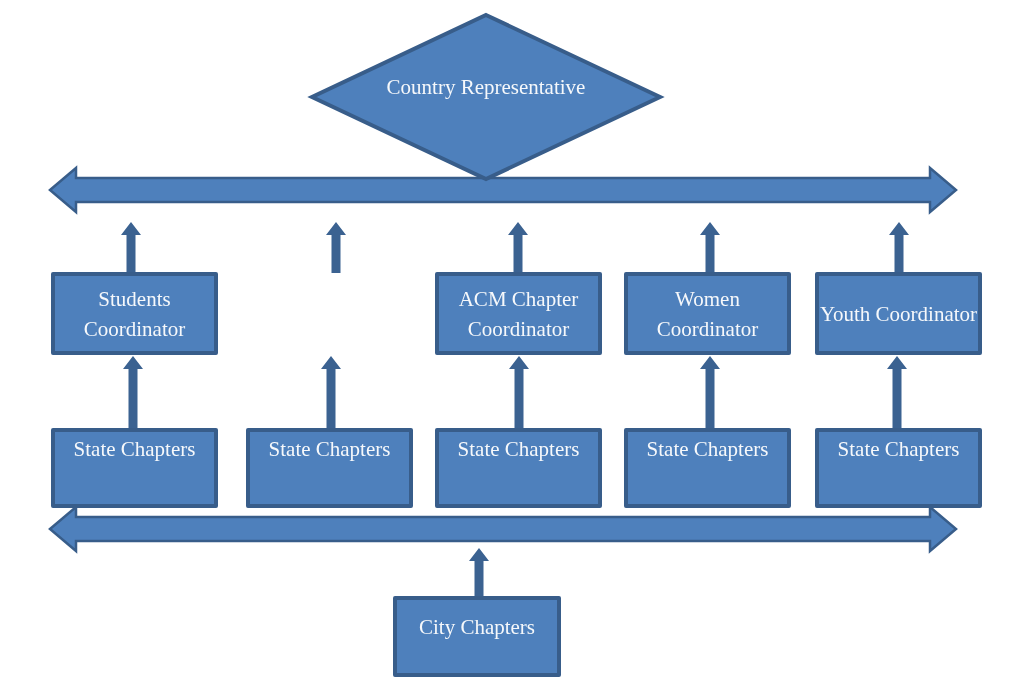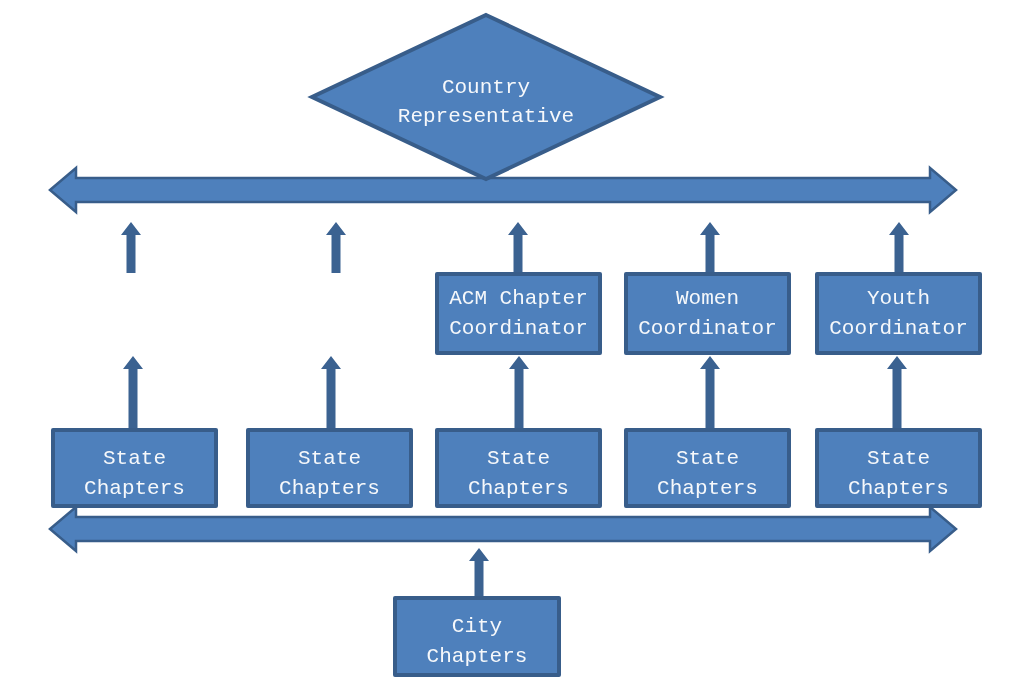--- a/index.html
+++ b/index.html
@@ -9,21 +9,21 @@
     --label-color: #f6f8fb;
     --page-bg: #ffffff;
   }
   * { margin: 0; padding: 0; box-sizing: border-box; }
   html, body { background: var(--page-bg); }
   .stage {
     position: relative;
     width: 1024px;
     height: 681px;
     background: var(--page-bg);
-    font-family: Liberation Mono, monospace;
+    font-family: Liberation Serif, serif;
     overflow: hidden;
   }
   .shapes { position: absolute; left: 0; top: 0; }
   .big-arrow {
     fill: var(--node-fill);
     stroke: var(--node-border);
     stroke-width: 2.5;
     stroke-linejoin: miter;
   }
   .diamond {
@@ -39,21 +39,21 @@
     border: 4px solid var(--node-border);
     border-radius: 2px;
     color: var(--label-color);
     font-size: 21px;
     line-height: 30px;
     text-align: center;
     display: flex;
     justify-content: center;
   }
   .node-coord { top: 272px; width: 167px; height: 83px; align-items: center; }
-  .node-state { top: 428px; width: 167px; height: 80px; align-items: flex-start; padding-top: 12px; }
+  .node-state { top: 428px; width: 167px; height: 80px; align-items: flex-start; padding-top: 2px; }
   .col-0 { left: 51px; }
   .col-1 { left: 246px; }
   .col-2 { left: 435px; }
   .col-3 { left: 624px; }
   .col-4 { left: 815px; }
   .node-city {
     left: 385px; top: 596px; width: 168px; height: 81px;
     align-items: flex-start; padding-top: 12px; margin-left: 8px;
   }
   .diamond-label {
@@ -88,20 +88,23 @@
     <polygon class="up-arrow" points="331,356 321,369 326.5,369 326.5,429 335.5,429 335.5,369 341,369"></polygon>
     <polygon class="up-arrow" points="519,356 509,369 514.5,369 514.5,429 523.5,429 523.5,369 529,369"></polygon>
     <polygon class="up-arrow" points="710,356 700,369 705.5,369 705.5,429 714.5,429 714.5,369 720,369"></polygon>
     <polygon class="up-arrow" points="897,356 887,369 892.5,369 892.5,429 901.5,429 901.5,369 907,369"></polygon>
 
     <polygon class="up-arrow" points="479,548 469,561 474.5,561 474.5,597 483.5,597 483.5,561 489,561"></polygon>
   </svg>
 
   <div class="diamond-label">Country Representative</div>
 
+  <div class="node node-coord col-0">
+    <span>Students Coordinator</span>
+  </div>
   <div class="node node-coord col-2">
     <span>ACM Chapter Coordinator</span>
   </div>
   <div class="node node-coord col-3">
     <span>Women Coordinator</span>
   </div>
   <div class="node node-coord col-4">
     <span>Youth Coordinator</span>
   </div>
 

